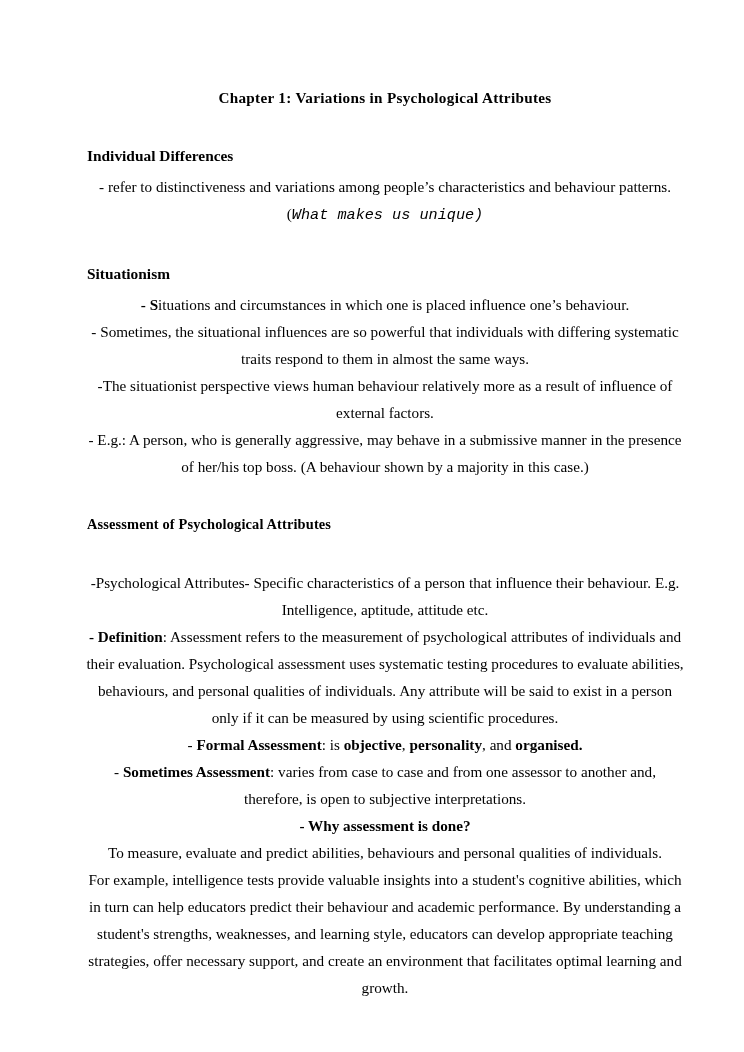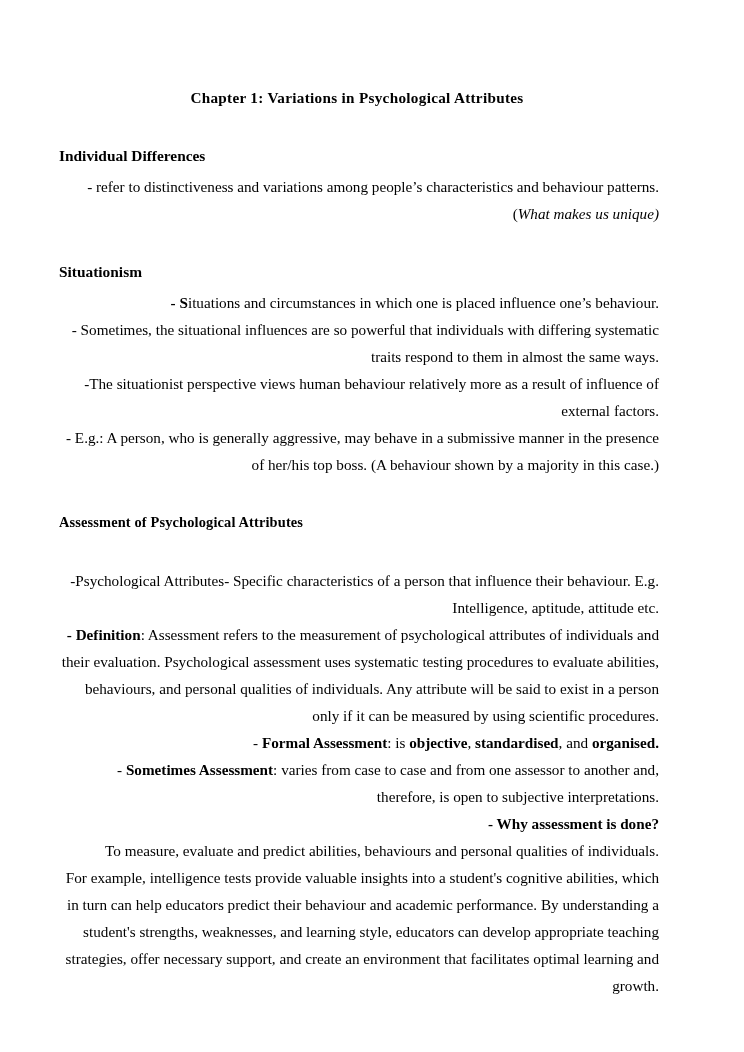--- a/index.html
+++ b/index.html
@@ -17,21 +17,21 @@
     position: relative;
     width: 744px;
     height: 1052px;
     margin: 0 auto;
     background: #ffffff;
     overflow: hidden;
     box-sizing: border-box;
   }
   .content {
     position: absolute;
-    left: 55px;
+    left: 83px;
     top: 84px;
     width: 604px;
   }
   .doc-title {
     text-align: center;
     font-weight: bold;
     font-size: 15.2px;
     line-height: 27px;
     margin: 0;
     letter-spacing: 0.02em;
@@ -45,25 +45,25 @@
     margin: 4px;
   }
   .heading.small {
     font-size: 14.4px;
     letter-spacing: 0.01em;
   }
   p.body-text {
     font-size: 15.2px;
     line-height: 27px;
     margin: 0;
-    text-align: right;
+    text-align: center;
     hyphens: none;
   }
   .b { font-weight: bold; }
-  .i { font-style: italic; }
+  .i { font-style: italic; font-family: Liberation Mono, monospace; }
   .blank { height: 27px; line-height: 27px; font-size: 15.2px; }
 </style>
 </head>
 <body>
 
 <div class="page">
   <div class="content">
 
     <h1 class="doc-title">Chapter 1: Variations in Psychological Attributes</h1>
 
@@ -90,21 +90,21 @@
     <div class="blank">&nbsp;</div>
 
     <h2 class="heading small">Assessment of Psychological Attributes</h2>
 
     <div class="blank">&nbsp;</div>
 
     <p class="body-text">-Psychological Attributes- Specific characteristics of a person that influence their behaviour. E.g. Intelligence, aptitude, attitude etc.</p>
 
     <p class="body-text"><span class="b">- Definition</span><span>: Assessment refers to the measurement of psychological attributes of individuals and their evaluation. Psychological assessment uses systematic testing procedures to evaluate abilities, behaviours, and personal qualities of individuals. Any attribute will be said to exist in a person only if it can be measured by using scientific procedures.</span></p>
 
-    <p class="body-text"><span>- </span><span class="b">Formal Assessment</span><span>:  is </span><span class="b">objective</span><span>, </span><span class="b">standardised</span><span>, and </span><span class="b">organised.</span></p>
+    <p class="body-text"><span>- </span><span class="b">Formal Assessment</span><span>:  is </span><span class="b">objective</span><span>, </span><span class="b">personality</span><span>, and </span><span class="b">organised.</span></p>
 
     <p class="body-text"><span>- </span><span class="b">Sometimes Assessment</span><span>: varies from case to case and from one assessor to another and, therefore, is open to subjective interpretations.</span></p>
 
     <p class="body-text b">- Why assessment is done?</p>
 
     <p class="body-text">To measure, evaluate and predict abilities, behaviours and personal qualities of individuals.</p>
 
     <p class="body-text">For example, intelligence tests provide valuable insights into a student's cognitive abilities, which in turn can help educators predict their behaviour and academic performance. By understanding a student's strengths, weaknesses, and learning style, educators can develop appropriate teaching strategies, offer necessary support, and create an environment that facilitates optimal learning and growth.</p>
 
   </div>

